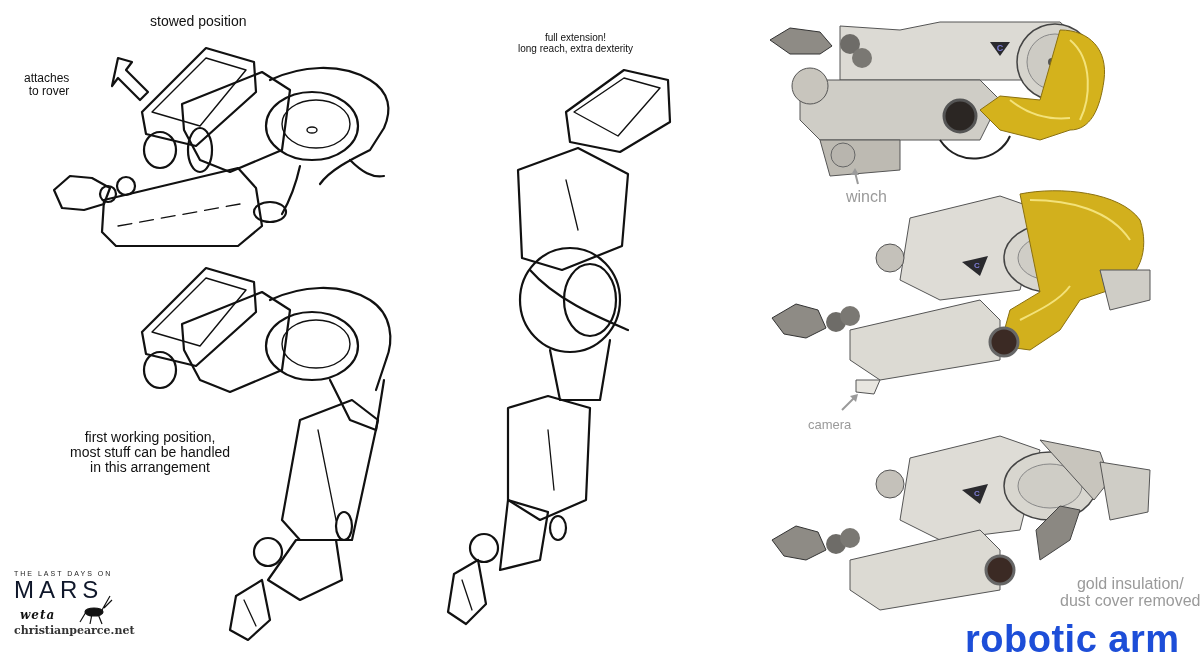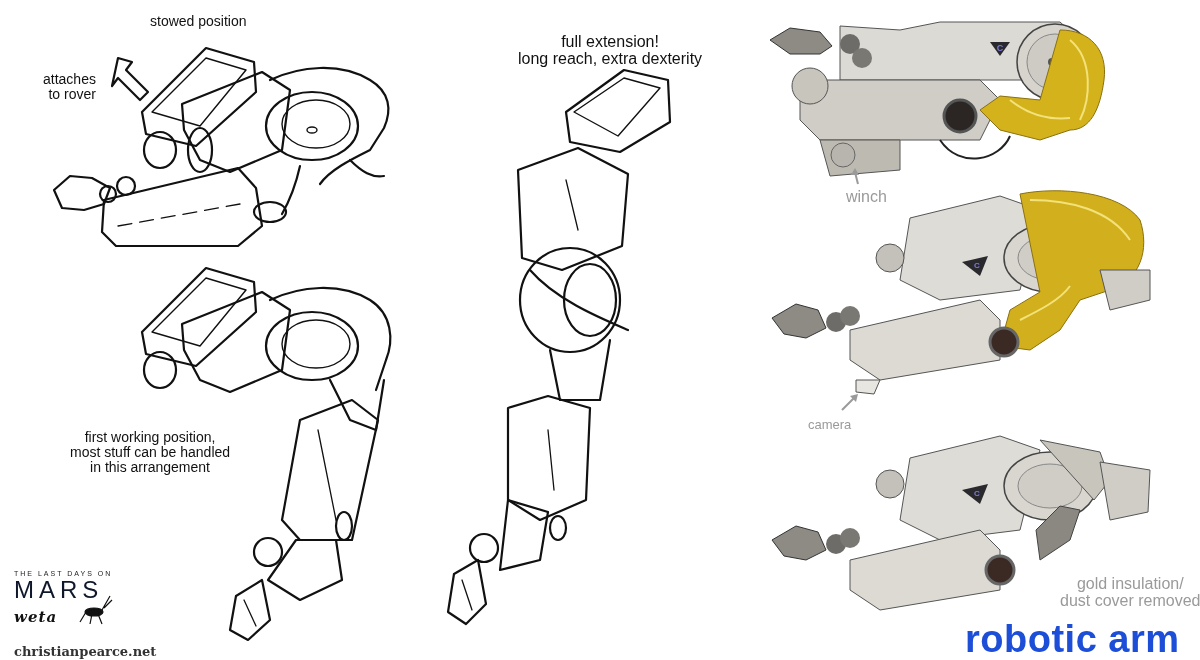--- a/index.html
+++ b/index.html
@@ -1,36 +1,36 @@
 <!DOCTYPE html>
 <html><head>
 <meta charset="utf-8">
 <style>
   html, body { margin: 0; padding: 0; background: #ffffff; }
   body { width: 1200px; height: 660px; position: relative; overflow: hidden;
          font-family: "Liberation Sans", "DejaVu Sans", sans-serif; }
   .label { position: absolute; font-weight: 400; color: #111; text-align: center;
            line-height: 1.08; white-space: nowrap; }
   .lbl-stowed { left: 150px; top: 14px; font-size: 14px; }
-  .lbl-attaches { left: 43px; top: 72px; font-size: 14px; text-align: right; }
-  .lbl-full { left: 518px; top: 33px; font-size: 16px; }
+  .lbl-attaches { left: 24px; top: 72px; font-size: 12px; text-align: right; }
+  .lbl-full { left: 518px; top: 33px; font-size: 10px; }
   .lbl-first { left: 70px; top: 430px; font-size: 14px; }
   .grey { color: #9a9a9a; }
   .lbl-winch { left: 846px; top: 188px; font-size: 16px; }
   .lbl-camera { left: 808px; top: 418px; font-size: 13px; }
   .lbl-gold { left: 1060px; top: 575px; font-size: 16px; }
   .title { position: absolute; left: 965px; top: 620px; font-size: 38px; font-weight: 700;
            color: #1d4ed8; letter-spacing: 0.5px; line-height: 1; }
   .logo { position: absolute; left: 14px; top: 570px; width: 100px; }
   .logo-sub { font-size: 7px; letter-spacing: 2px; color: #222; text-align: left; }
   .logo-mars { font-size: 24px; letter-spacing: 5px; color: #0f172a; line-height: 1; margin-top: 1px; }
-  .logo-weta { font-family: "DejaVu Serif", serif; font-size: 15px; font-style: italic; font-weight: 700;
-               color: #111; margin-top: 6px; letter-spacing: 1px; }
-  .logo-site { font-family: "DejaVu Serif", serif; font-size: 13px; font-weight: 700; color: #333;
-               margin-top: 18px; }
+  .logo-weta { font-family: "DejaVu Serif", serif; font-size: 12px; font-style: italic; font-weight: 700;
+               color: #111; margin-top: 6px; margin-left: 6px; letter-spacing: 1px; }
+  .logo-site { font-family: "DejaVu Serif", serif; font-size: 11px; font-weight: 700; color: #333;
+               margin-top: 2px; }
   svg.layer { position: absolute; left: 0; top: 0; }
 </style>
 </head>
 <body>
 
 <svg class="layer" width="1200" height="660" viewBox="0 0 1200 660">
   <g fill="none" stroke="#111" stroke-width="2.2" stroke-linejoin="round" stroke-linecap="round">
 
     <g>
       <path d="M118 58 L132 62 L126 70 L148 92 L140 100 L118 78 L112 86 Z"></path>

